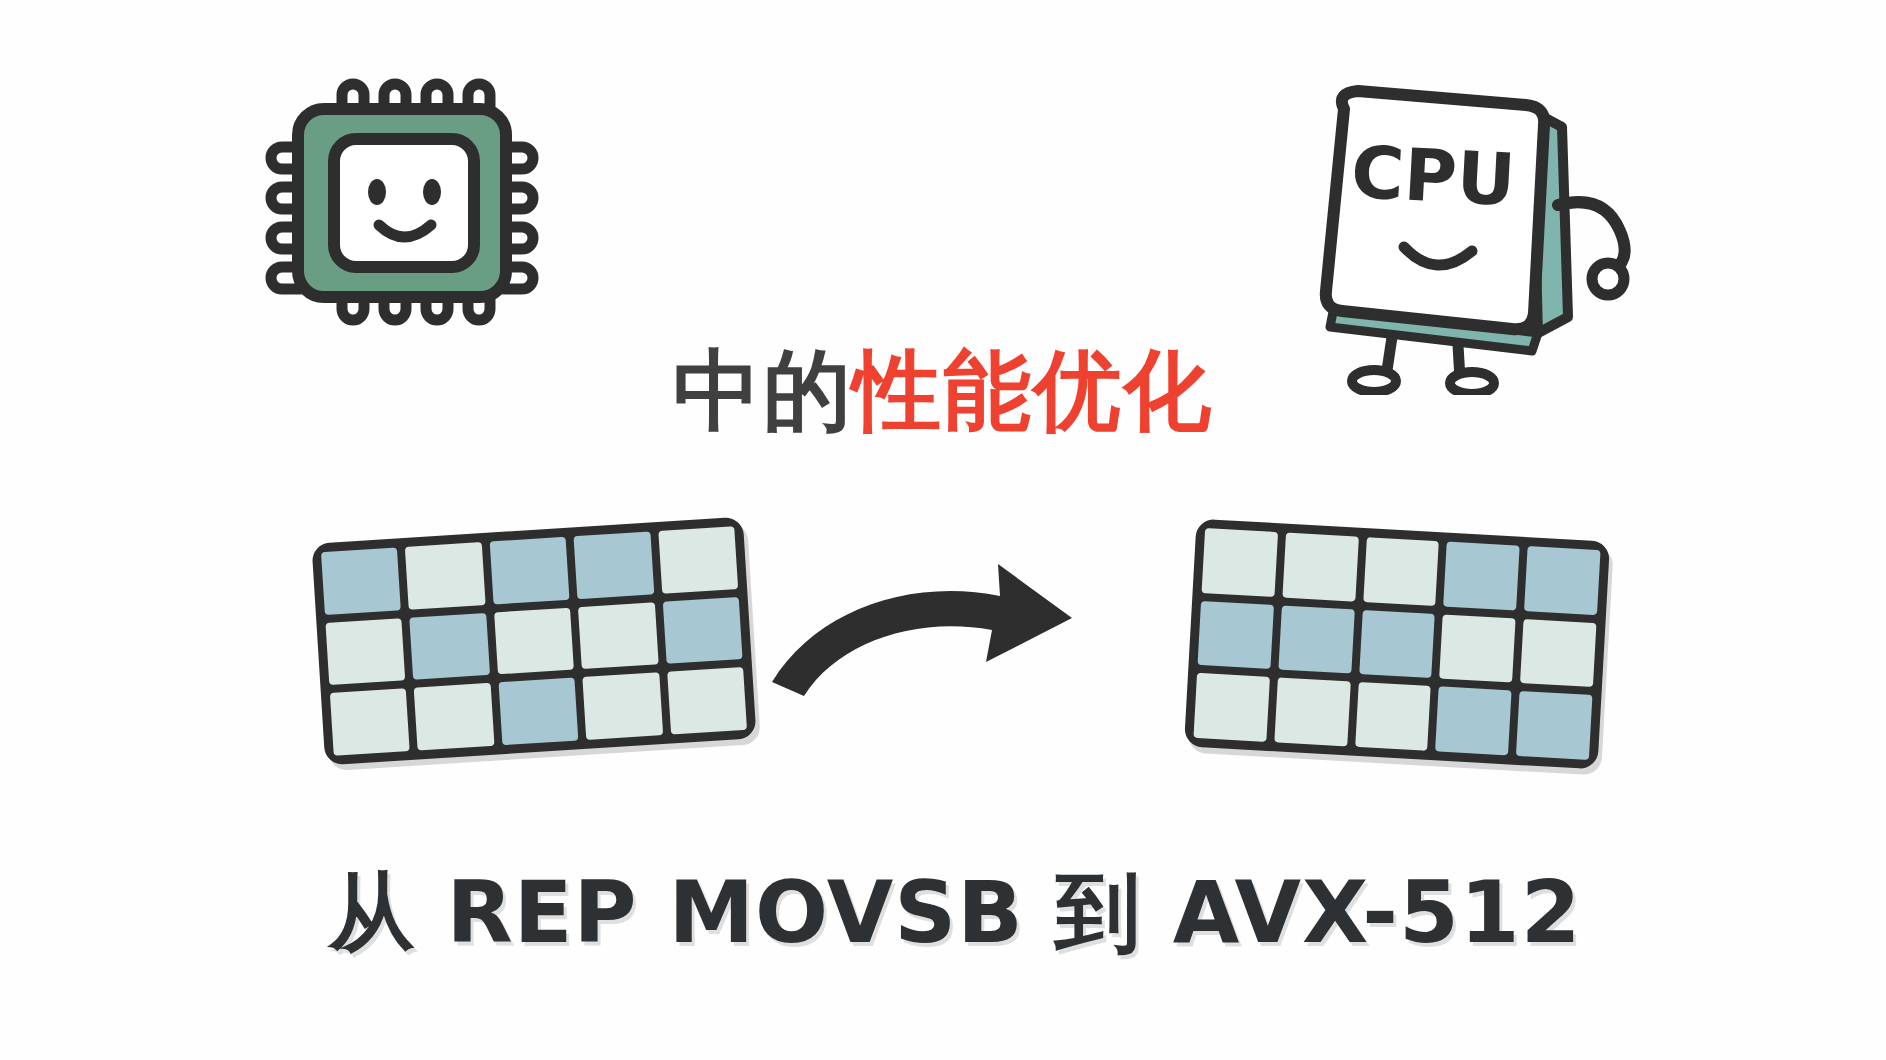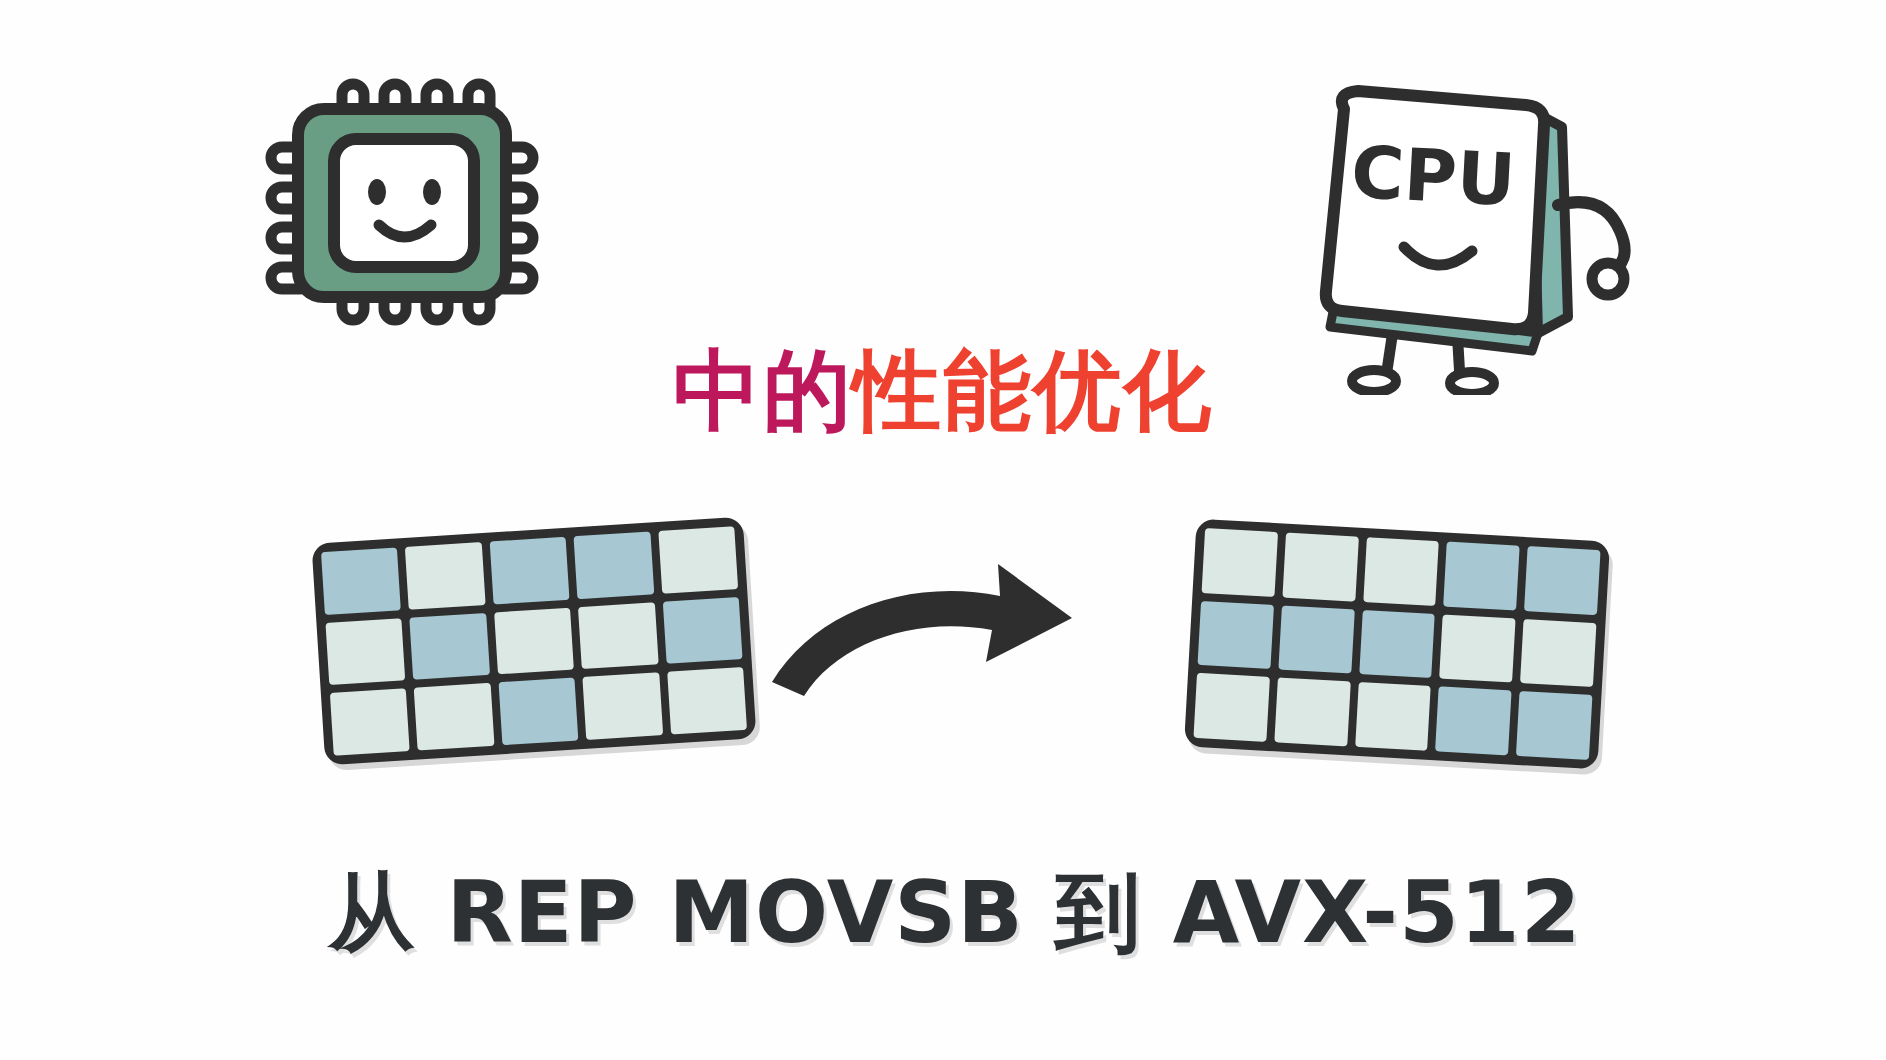--- a/index.html
+++ b/index.html
@@ -70,21 +70,21 @@
     top: 345px;
     width: 1886px;
     text-align: center;
     font-family: "DejaVu Sans", sans-serif;
     font-weight: bold;
     font-size: 88px;
     line-height: 1.05;
     letter-spacing: 2px;
     white-space: nowrap;
   }
-  .subtitle .seg-dark { color: #be185d; }
+  .subtitle .seg-dark { color: #404040; }
   .subtitle .seg-accent { color: #ef4130; }
 
   
   .mid {
     position: absolute;
     left: 0;
     top: 520px;
     width: 1886px;
     height: 320px;
   }

